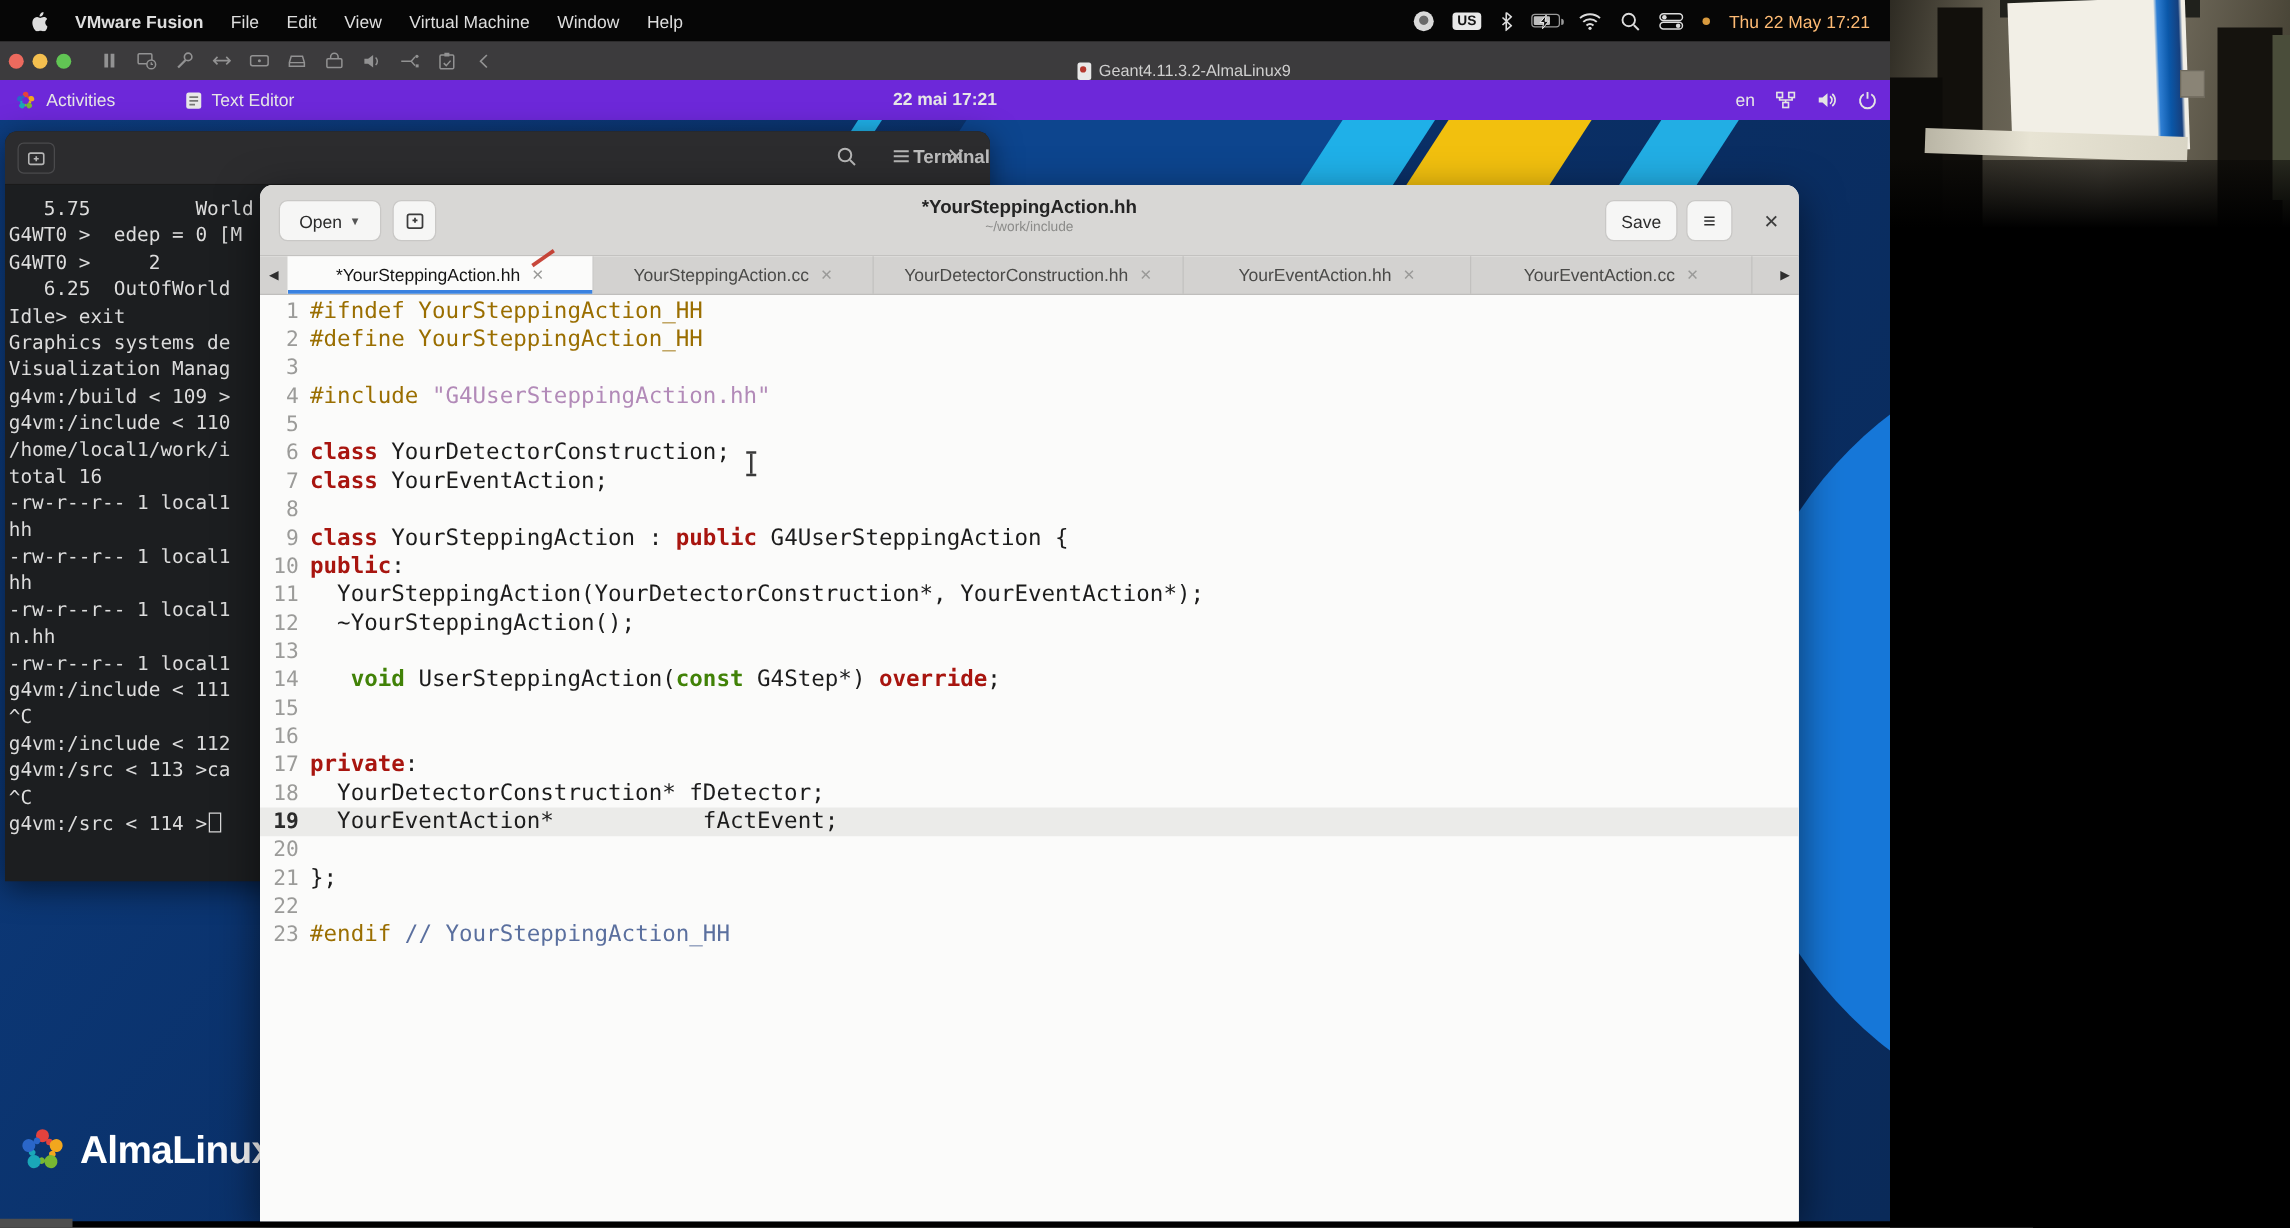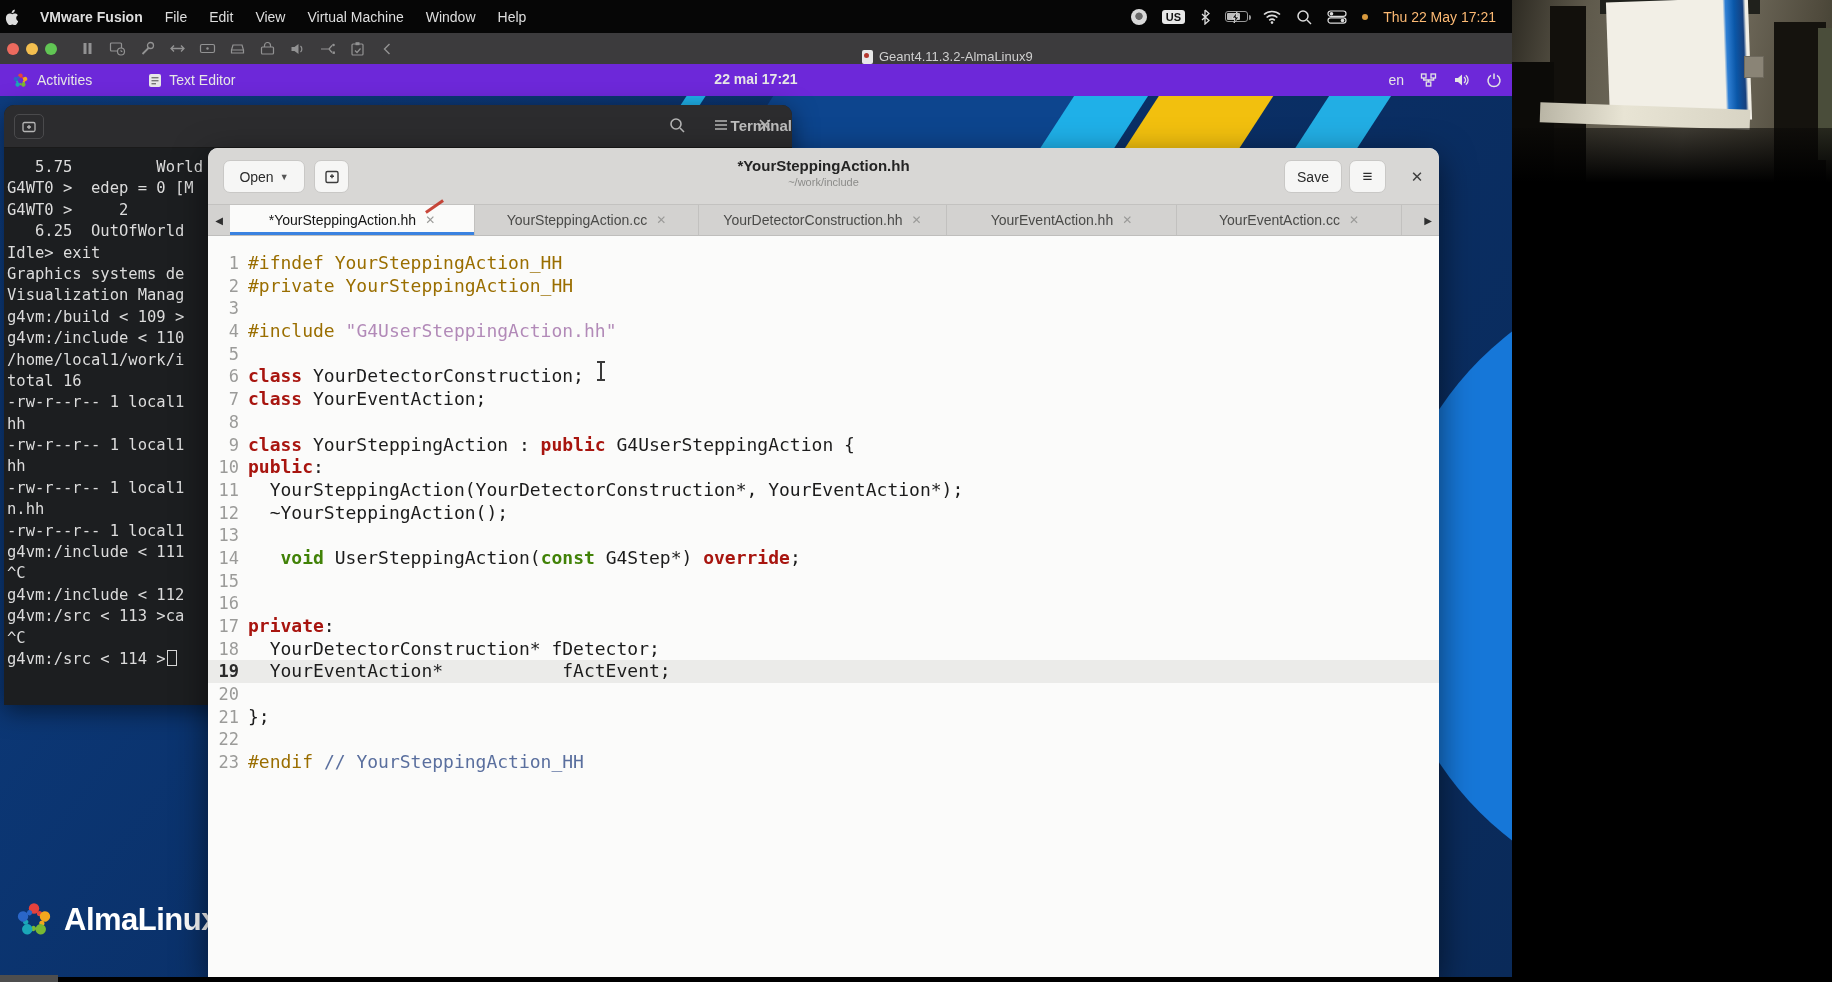--- a/index.html
+++ b/index.html
@@ -3,21 +3,21 @@
 <meta charset="utf-8">
 <style>
   * { margin:0; padding:0; box-sizing:border-box; }
   html,body { width:1832px; height:982px; background:#000; overflow:hidden;
               font-family:"Liberation Sans", sans-serif; }
   .abs { position:absolute; }
 
   
   #macos-bar { left:0; top:0; width:1512px; height:33px; background:#060606;
                display:flex; align-items:center; color:#e3e3e3; font-size:14px; }
-  #macos-left { display:flex; align-items:center; gap:22px; padding-left:4px; }
+  #macos-left { display:flex; align-items:center; gap:22px; padding-left:24px; }
   #macos-left .mi { color:#dedede; }
   #macos-left .mi.app { font-weight:bold; }
   #macos-right { position:absolute; right:16px; top:0; height:33px;
                  display:flex; align-items:center; gap:15px; }
   .badge-us { background:#e8e8e8; color:#141414; font-size:11px; font-weight:bold;
               border-radius:3px; padding:1px 4px; }
   .vm-circle { width:16px; height:16px; border-radius:50%;
                background:radial-gradient(circle at 50% 45%, #6a6a6a 0 28%, #d9d9d9 34%); }
   .batt { position:relative; width:23px; height:11px; border:1px solid #9a9a9a;
           border-radius:3px; }
@@ -100,21 +100,21 @@
                   display:flex; align-items:center; justify-content:center;
                   color:#3d3d3d; font-size:15px; }
   #tabbar { position:relative; height:31px; background:#d3d2d0;
             border-bottom:1px solid #bfbebc; display:flex; align-items:stretch; }
   .tab-arrow { width:22px; display:flex; align-items:center; justify-content:center;
                color:#2f2f2f; font-size:10px; }
   .tab { display:flex; align-items:center; justify-content:center; gap:9px;
          font-size:14px; color:#4a4a48; border-right:1px solid #c2c1bf; }
   .tab .x { color:#9a9a98; font-size:12px; }
   .tab.active { background:#fbfbfa; color:#141414; box-shadow:inset 0 -3px 0 #3a82e0; }
-  #codearea { position:relative; height:741px; overflow:hidden; padding-top:16px;
+  #codearea { position:relative; height:741px; overflow:hidden; padding-top:2px;
               background:#fbfbfa; }
   .cl { height:22.7px; line-height:22.7px; white-space:pre;
         font-family:"DejaVu Sans Mono", monospace; font-size:18px; color:#1c1c1c; }
   .cl .ln { display:inline-block; width:40px; text-align:right; padding-right:9px;
             color:#9b9b99; font-size:17px; }
   .cl.hl { background:#ebebe9; }
   .cl.hl .ln { color:#2b2b2b; font-weight:bold; }
   .pp  { color:#9a6e00; }
   .str { color:#b28ab8; }
   .kw  { color:#a8150f; font-weight:bold; }
@@ -483,21 +483,21 @@
         <span class="x">✕</span>
       </div>
       <div class="tab" style="width: 225px;">
         <span>YourEventAction.cc</span>
         <span class="x">✕</span>
       </div>
       <span class="tab-arrow" style="margin-left:auto">▶</span>
   </div>
   <div id="codearea">
       <div class="cl"><span class="ln">1</span><span class="pp">#ifndef YourSteppingAction_HH</span></div>
-      <div class="cl"><span class="ln">2</span><span class="pp">#private YourSteppingAction_HH</span></div>
+      <div class="cl"><span class="ln">2</span><span class="pp">#define YourSteppingAction_HH</span></div>
       <div class="cl"><span class="ln">3</span></div>
       <div class="cl"><span class="ln">4</span><span class="pp">#include </span><span class="str">"G4UserSteppingAction.hh"</span></div>
       <div class="cl"><span class="ln">5</span></div>
       <div class="cl"><span class="ln">6</span><span class="kw">class</span><span class="pl"> YourDetectorConstruction;</span></div>
       <div class="cl"><span class="ln">7</span><span class="kw">class</span><span class="pl"> YourEventAction;</span></div>
       <div class="cl"><span class="ln">8</span></div>
       <div class="cl"><span class="ln">9</span><span class="kw">class</span><span class="pl"> YourSteppingAction : </span><span class="kw">public</span><span class="pl"> G4UserSteppingAction {</span></div>
       <div class="cl"><span class="ln">10</span><span class="kw">public</span><span class="pl">:</span></div>
       <div class="cl"><span class="ln">11</span><span class="pl">  YourSteppingAction(YourDetectorConstruction*, YourEventAction*);</span></div>
       <div class="cl"><span class="ln">12</span><span class="pl">  ~YourSteppingAction();</span></div>

